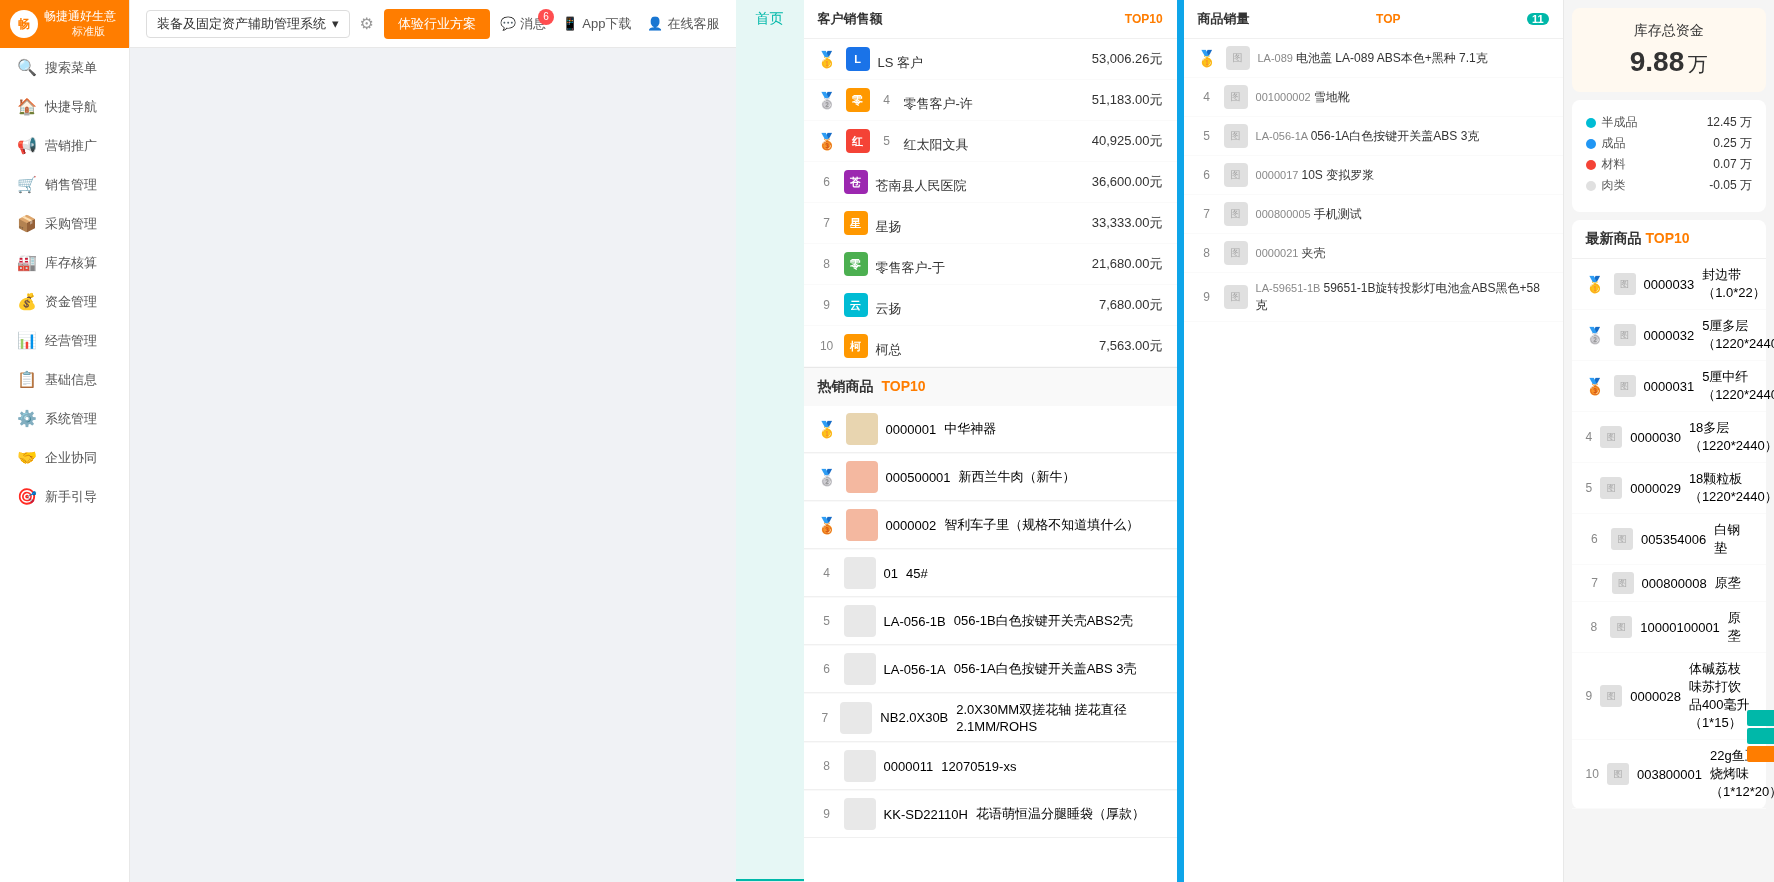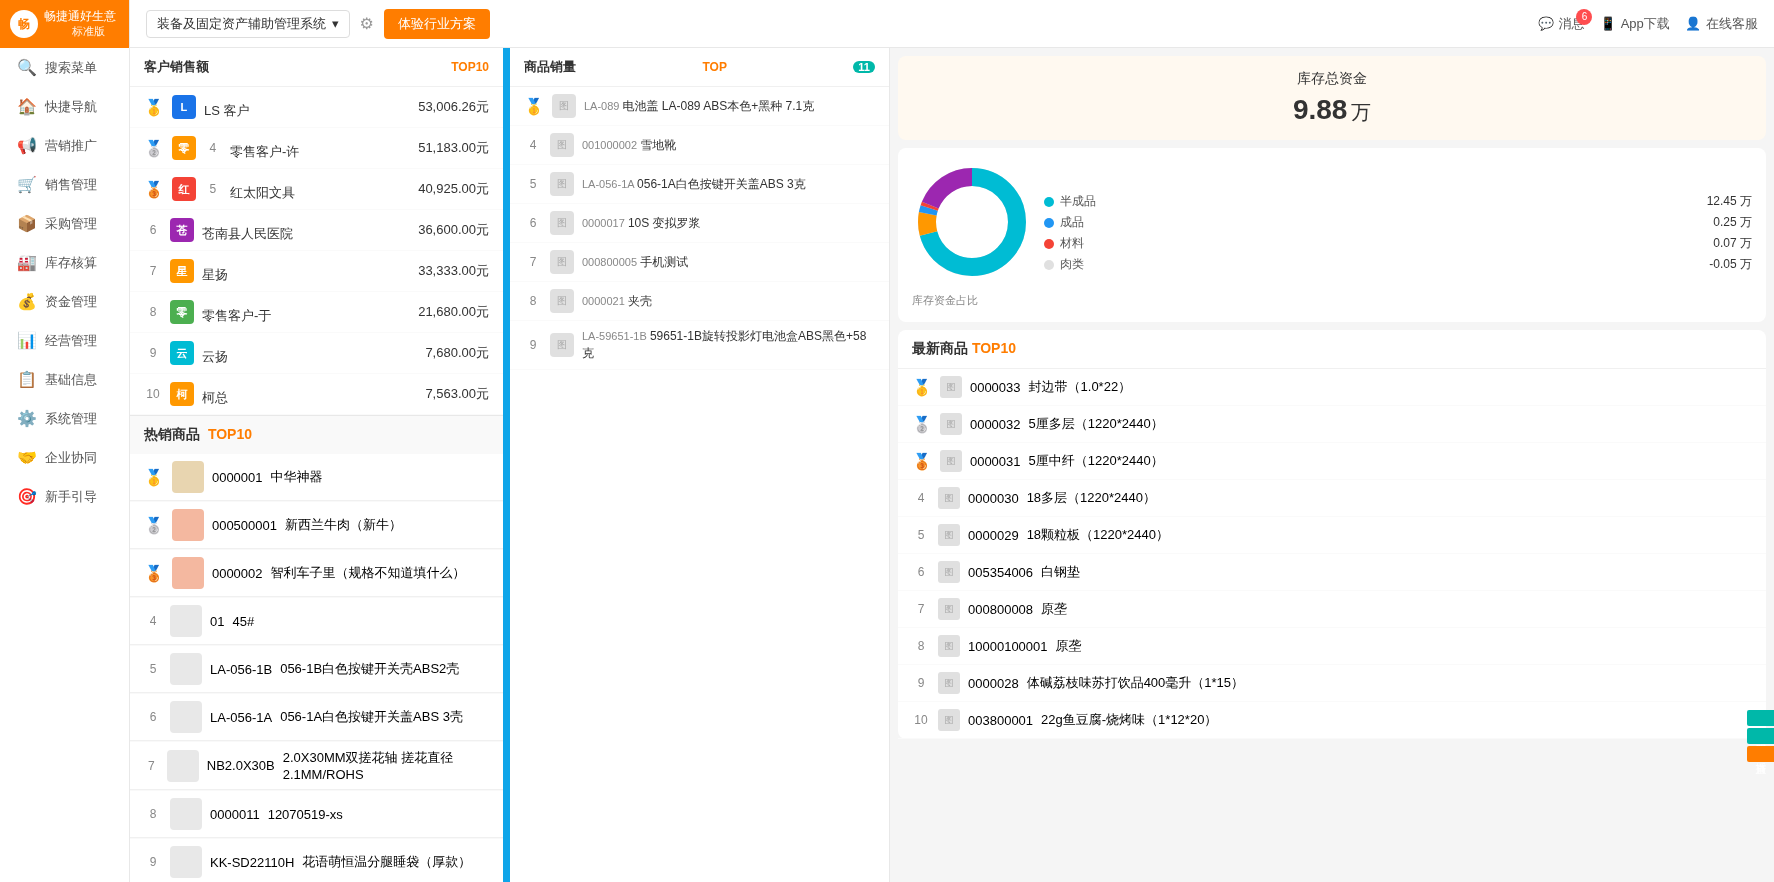--- a/index.html
+++ b/index.html
@@ -44,21 +44,21 @@
       cursor: pointer;
       font-size: 13px;
       border-left: 3px solid transparent;
     }
     .sidebar-item-icon { font-size: 16px; width: 20px; text-align: center; }
 
     
     .main-wrapper {
       flex: 1;
       display: flex;
-      flex-direction: column;
+      flex-direction: row;
       overflow: hidden;
     }
     .header {
       background: #fff;
       height: 48px;
       display: flex;
       align-items: center;
       padding: 0 16px;
       border-bottom: 1px solid #e8e8e8;
       gap: 10px;
@@ -404,20 +404,25 @@
         <span>📱</span>
         <span>App下载</span>
       </div>
       <div class="header-badge-item">
         <span>👤</span>
         <span>在线客服</span>
       </div>
     </div>
   </div>
 
+  <div class="tab-nav">
+    <div class="tab-item active">
+      <span>首页</span>
+    </div>
+  </div>
 
   <div class="content">
 
     <div class="col-left">
       <div class="section-header">
         <span>客户销售额</span>
         <span class="top10-label">TOP10</span>
       </div>
       <div class="rank-list">
 
@@ -613,37 +618,20 @@
 
       <div class="inventory-card">
         <div class="inventory-title">库存总资金</div>
         <div>
           <span style="font-size:28px;font-weight:bold;color:#333;">9.88</span>
           <span style="font-size:20px;color:#333;">万</span>
         </div>
       </div>
 
       <div class="donut-section">
-        <div class="donut-chart">
-          <svg width="120" height="120" viewBox="0 0 120 120">
-
-            <circle cx="60" cy="60" r="45" fill="none" stroke="#e0e0e0" stroke-width="18"></circle>
-
-            <circle cx="60" cy="60" r="45" fill="none" stroke="#00bcd4" stroke-width="18" stroke-dasharray="200 83" stroke-dashoffset="0" transform="rotate(-90 60 60)"></circle>
-
-            <circle cx="60" cy="60" r="45" fill="none" stroke="#ff9800" stroke-width="18" stroke-dasharray="20 263" stroke-dashoffset="-200" transform="rotate(-90 60 60)"></circle>
-
-            <circle cx="60" cy="60" r="45" fill="none" stroke="#2196f3" stroke-width="18" stroke-dasharray="6 277" stroke-dashoffset="-220" transform="rotate(-90 60 60)"></circle>
-
-            <circle cx="60" cy="60" r="45" fill="none" stroke="#f44336" stroke-width="18" stroke-dasharray="3 280" stroke-dashoffset="-226" transform="rotate(-90 60 60)"></circle>
-
-            <circle cx="60" cy="60" r="45" fill="none" stroke="#9c27b0" stroke-width="18" stroke-dasharray="54 229" stroke-dashoffset="-229" transform="rotate(-90 60 60)"></circle>
-          </svg>
-          <div class="donut-label">库存资金占比</div>
-        </div>
         <div class="donut-legend">
           <div class="legend-item">
             <div class="legend-dot" style="background:#00bcd4;"></div>
             <span class="legend-name">半成品</span>
             <span class="legend-val">12.45 万</span>
           </div>
           <div class="legend-item">
             <div class="legend-dot" style="background:#2196f3;"></div>
             <span class="legend-name">成品</span>
             <span class="legend-val">0.25 万</span>

